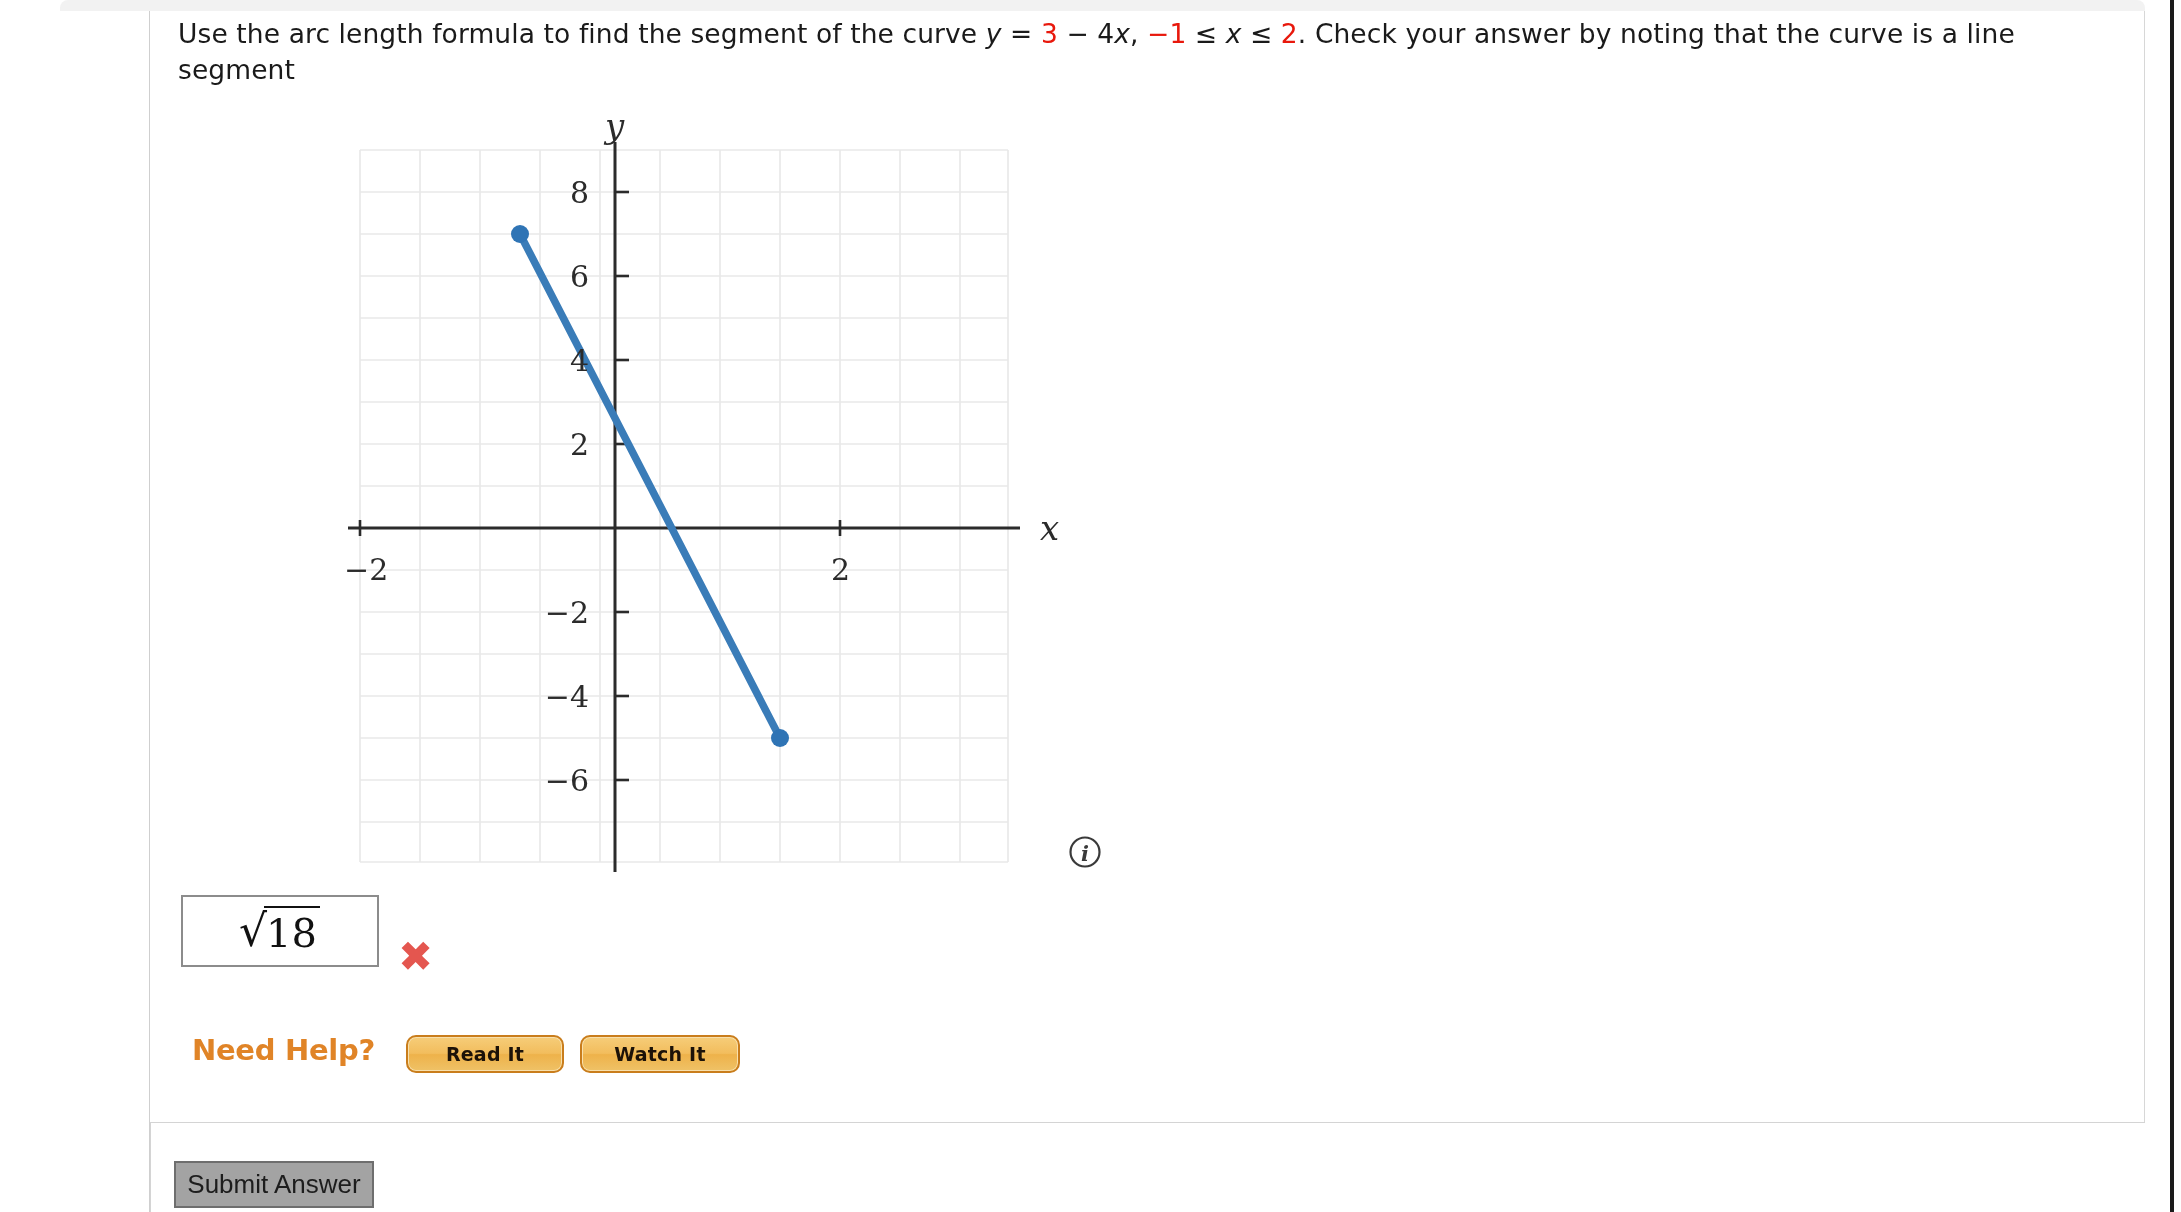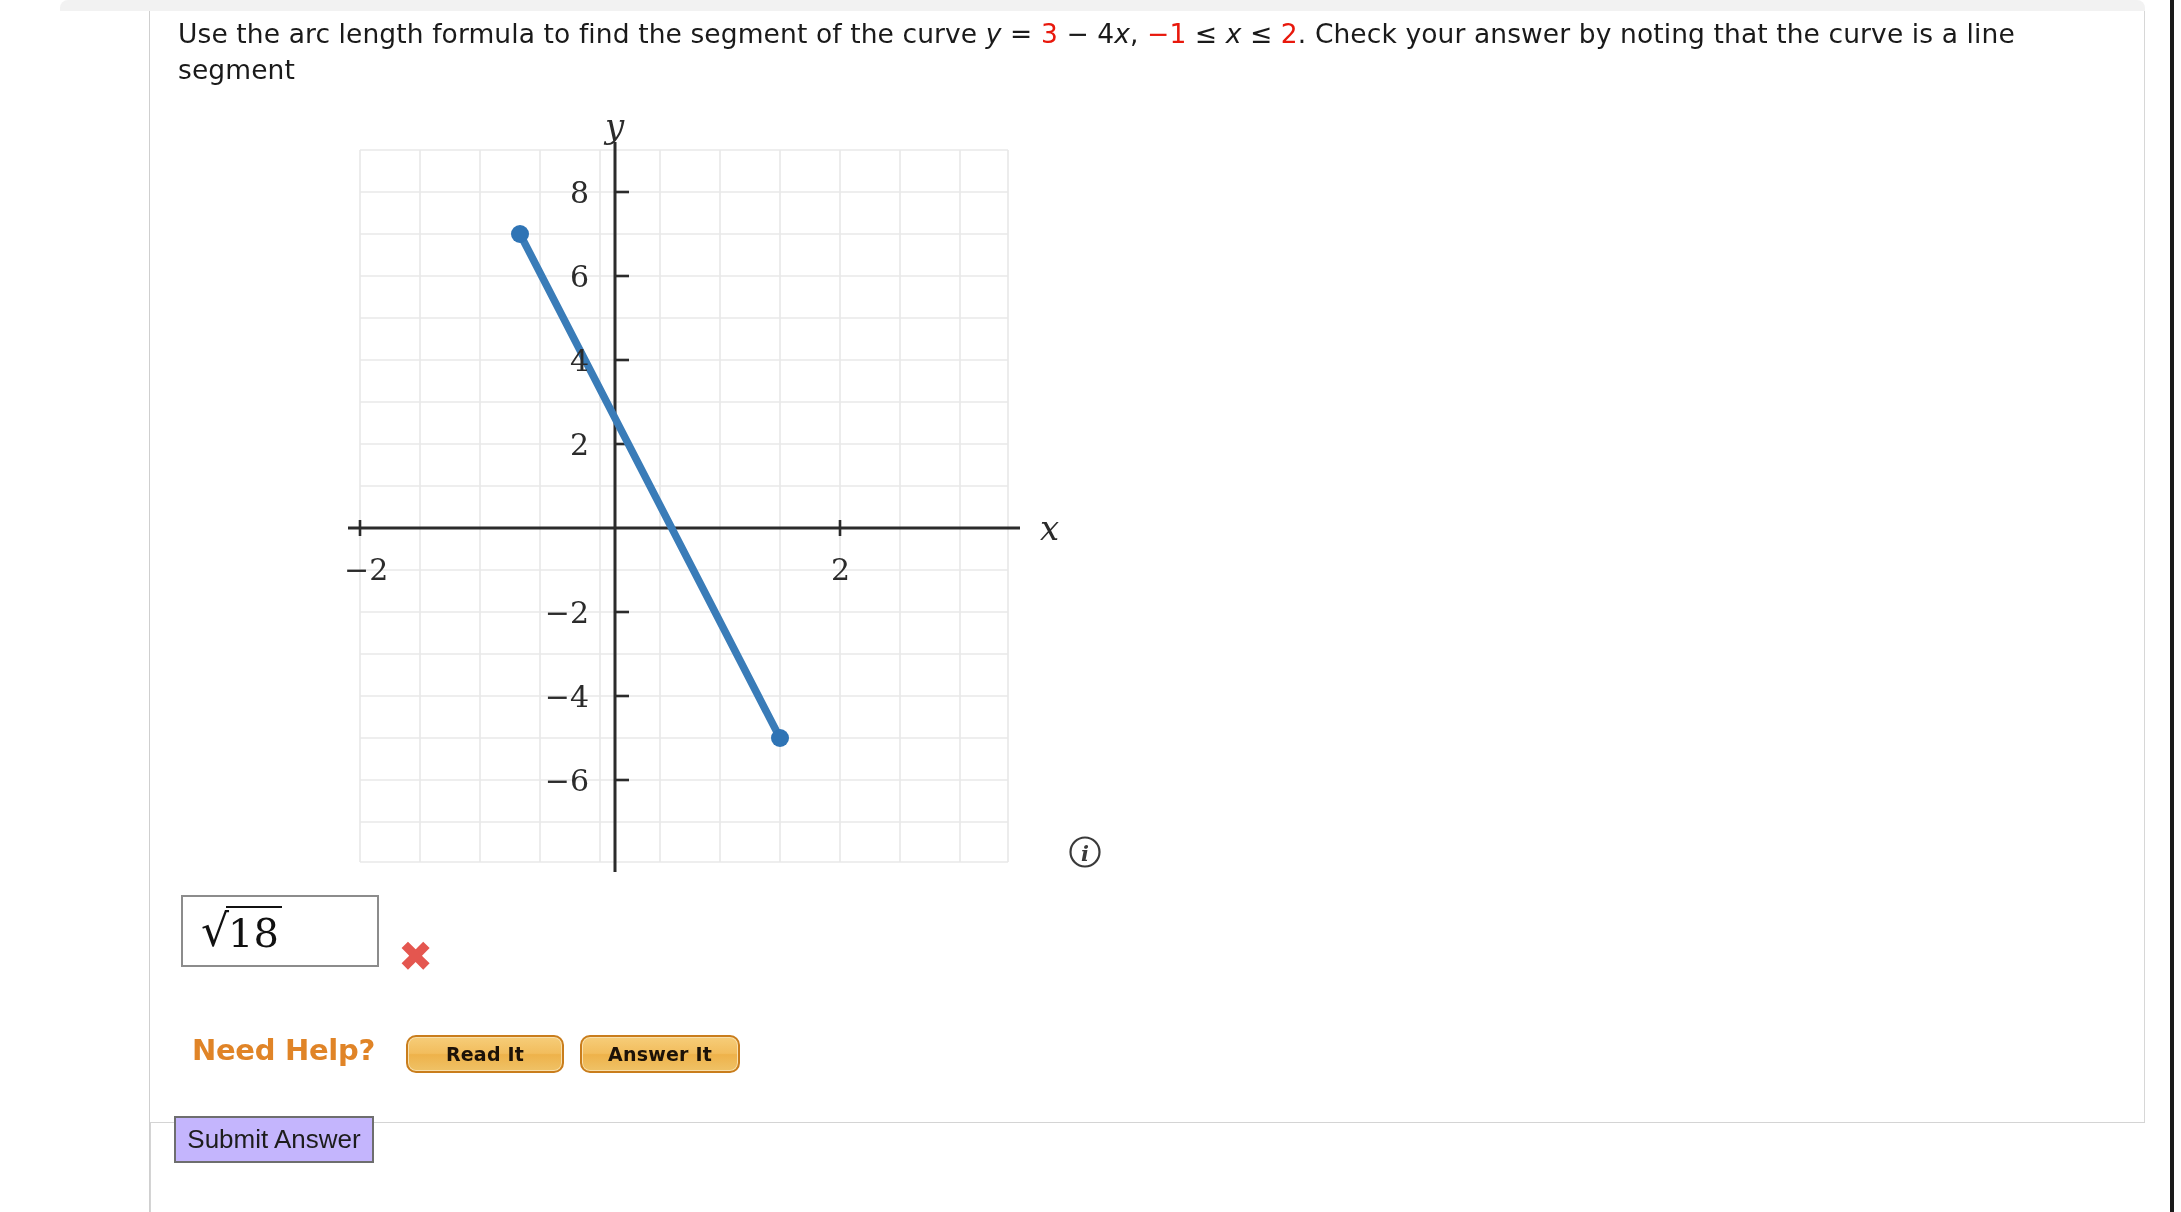--- a/index.html
+++ b/index.html
@@ -111,21 +111,21 @@
   }
   .answer-content {
     position: absolute;
     left: 18px;
     top: 8px;
     font-family: "DejaVu Serif", "Liberation Serif", serif;
     font-size: 40px;
     color: #111111;
     white-space: nowrap;
   }
-  .radical { position: relative; display: inline-block; }
+  .radical { position: relative; display: inline-block; margin-left: 38px; }
   .radical .sign { font-size: 44px; line-height: 1; }
   .radicand {
     display: inline-block;
     border-top: 2.5px solid #111111;
     padding: 2px 3px 0 2px;
     margin-left: -3px;
     position: relative;
     top: 1px;
   }
   .wrong-mark {
@@ -179,24 +179,24 @@
     width: 1995px;
     height: 90px;
     border-top: 1px solid #d4d4d4;
     border-left: 1px solid #d4d4d4;
     box-sizing: border-box;
     background: #ffffff;
   }
   .submit-btn {
     position: absolute;
     left: 174px;
-    top: 1116px;
+    top: 1161px;
     width: 200px;
     height: 47px;
-    background: #c4b5fd;
+    background: #a3a3a3;
     border: 2px solid #6e6e6e;
     box-sizing: border-box;
     font-size: 26px;
     color: #1d1d1d;
     line-height: 43px;
     text-align: center;
     font-family: "Liberation Sans", sans-serif;
     cursor: pointer;
   }
 </style>
@@ -300,16 +300,16 @@
 
 <div class="answer-box">
   <div class="answer-content">
     <span class="radical"><span class="sign">√</span><span class="radicand">18</span></span>
   </div>
 </div>
 <div class="wrong-mark">✖</div>
 
 <div class="need-help-label">Need Help?</div>
 <div class="help-btn" id="btn-read-it">Read It</div>
-<div class="help-btn" id="btn-watch-it">Answer It</div>
+<div class="help-btn" id="btn-watch-it">Watch It</div>
 
 <div class="inner-panel"></div>
 <div class="submit-btn">Submit Answer</div>
 
 </body></html>

